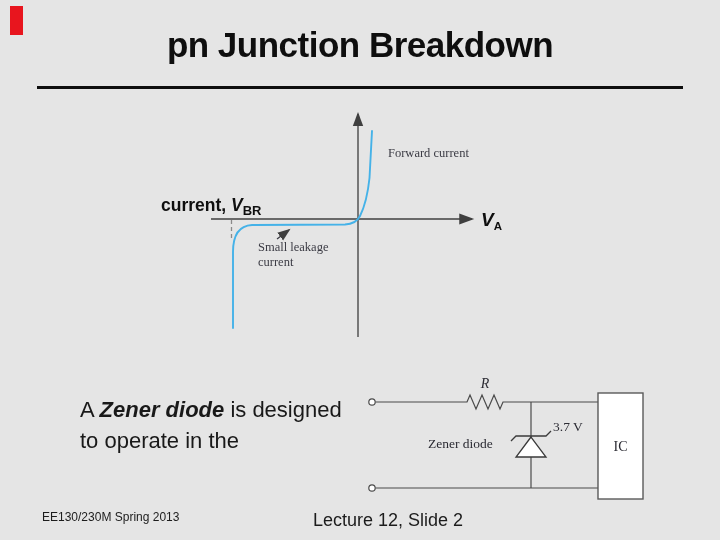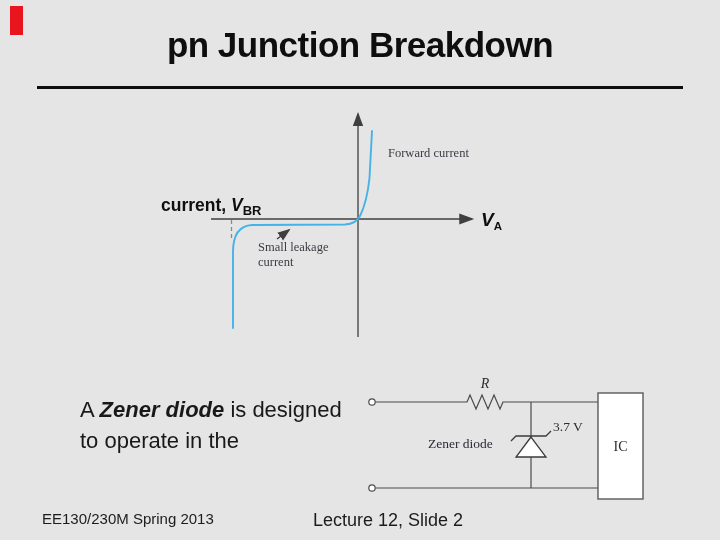--- a/index.html
+++ b/index.html
@@ -18,21 +18,21 @@
     position:absolute;left:161px;top:172px;font-size:17.5px;font-weight:bold;
     line-height:22px;color:#0f0f0f;white-space:nowrap;
   }
   .breakdown-label i{font-style:italic;}
   .breakdown-label sub{font-size:13px;vertical-align:-4px;}
   .body-text{
     position:absolute;left:80px;top:394px;font-size:22px;line-height:31px;color:#191919;
   }
   .body-text b i{font-style:italic;}
   .circuit-svg{position:absolute;left:350px;top:370px;}
-  .footer-course{position:absolute;left:42px;top:510px;font-size:15px;color:#1c1c1c;}
+  .footer-course{position:absolute;left:42px;top:510px;font-size:12px;color:#1c1c1c;}
   .footer-ref{position:absolute;left:313px;top:510px;font-size:18px;color:#1c1c1c;}
   .serif-label{font-family:"Liberation Serif",serif;}
 </style>
 </head>
 <body>
 
 <div class="slide">
 
   <div class="red-accent" style="background: rgb(232, 21, 30);"></div>
 

